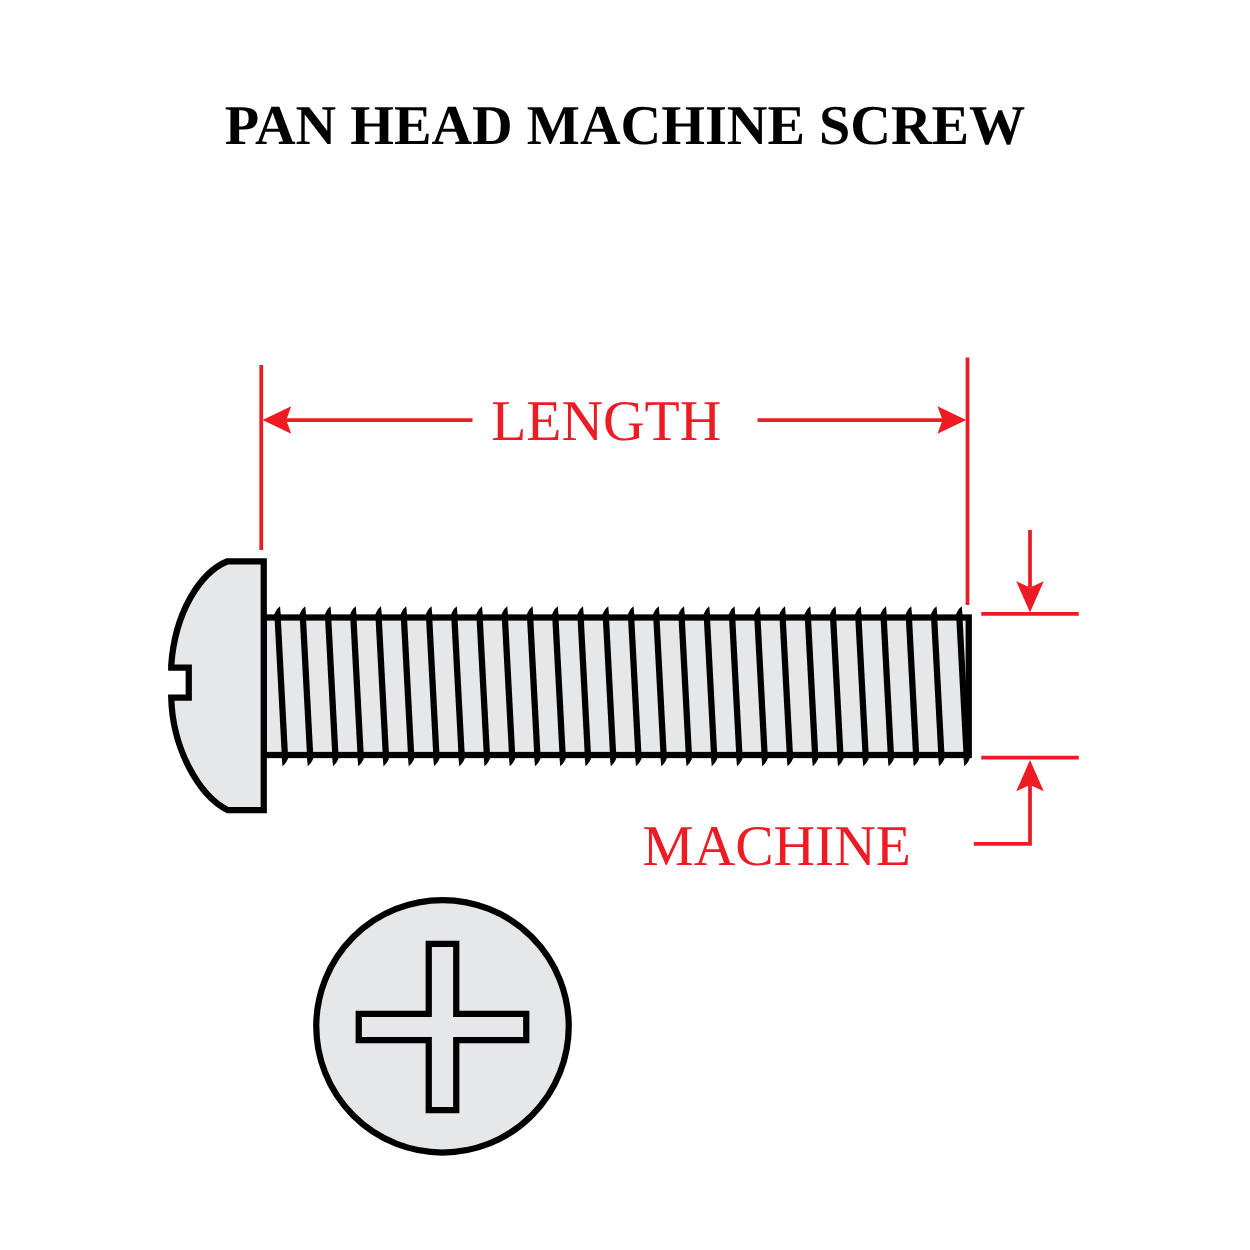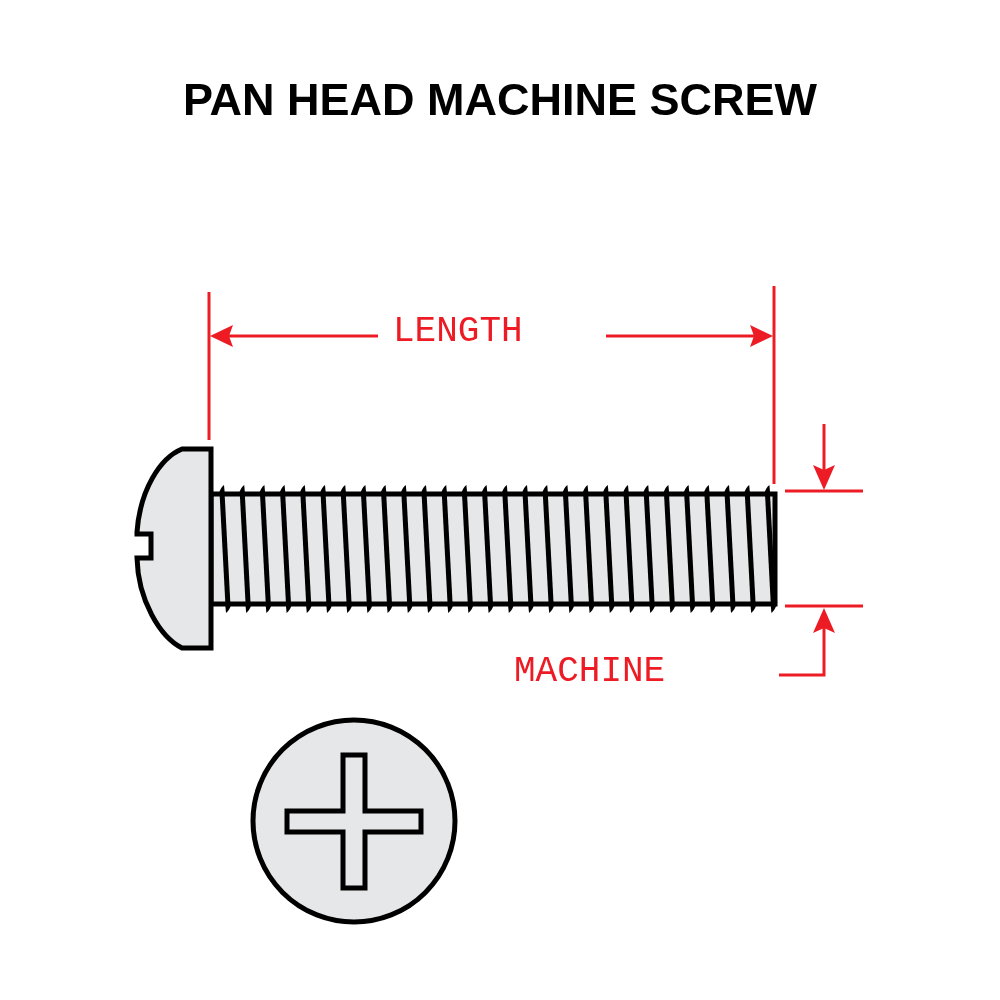--- a/index.html
+++ b/index.html
@@ -1,24 +1,24 @@
 <!DOCTYPE html>
 <html><head>
   <meta charset="utf-8">
   <style>
     html, body { margin: 0; padding: 0; background: #ffffff; }
     body { width: 1000px; height: 1000px; position: relative; overflow: hidden; }
     .title {
       position: absolute; left: 0; top: 74px; width: 1000px; text-align: center;
-      font-family: Liberation Sans, sans-serif; font-weight: bold; font-size: 45px;
+      font-family: Liberation Serif, serif; font-weight: bold; font-size: 45px;
       color: #000000; letter-spacing: 0px;
     }
     .label {
-      position: absolute; font-family: Liberation Mono, monospace;
-      font-size: 36px; color: #ed1c24; line-height: 1; text-align: right;
+      position: absolute; font-family: Liberation Serif, serif;
+      font-size: 46px; color: #ed1c24; line-height: 1; text-align: right;
     }
     #diagram { position: absolute; left: 0; top: 0; }
   </style>
 </head>
 <body>
 
 <div class="title">PAN HEAD MACHINE SCREW</div>
 
 <svg id="diagram" width="1000" height="1000" viewBox="0 0 1000 1000">
   <defs>

